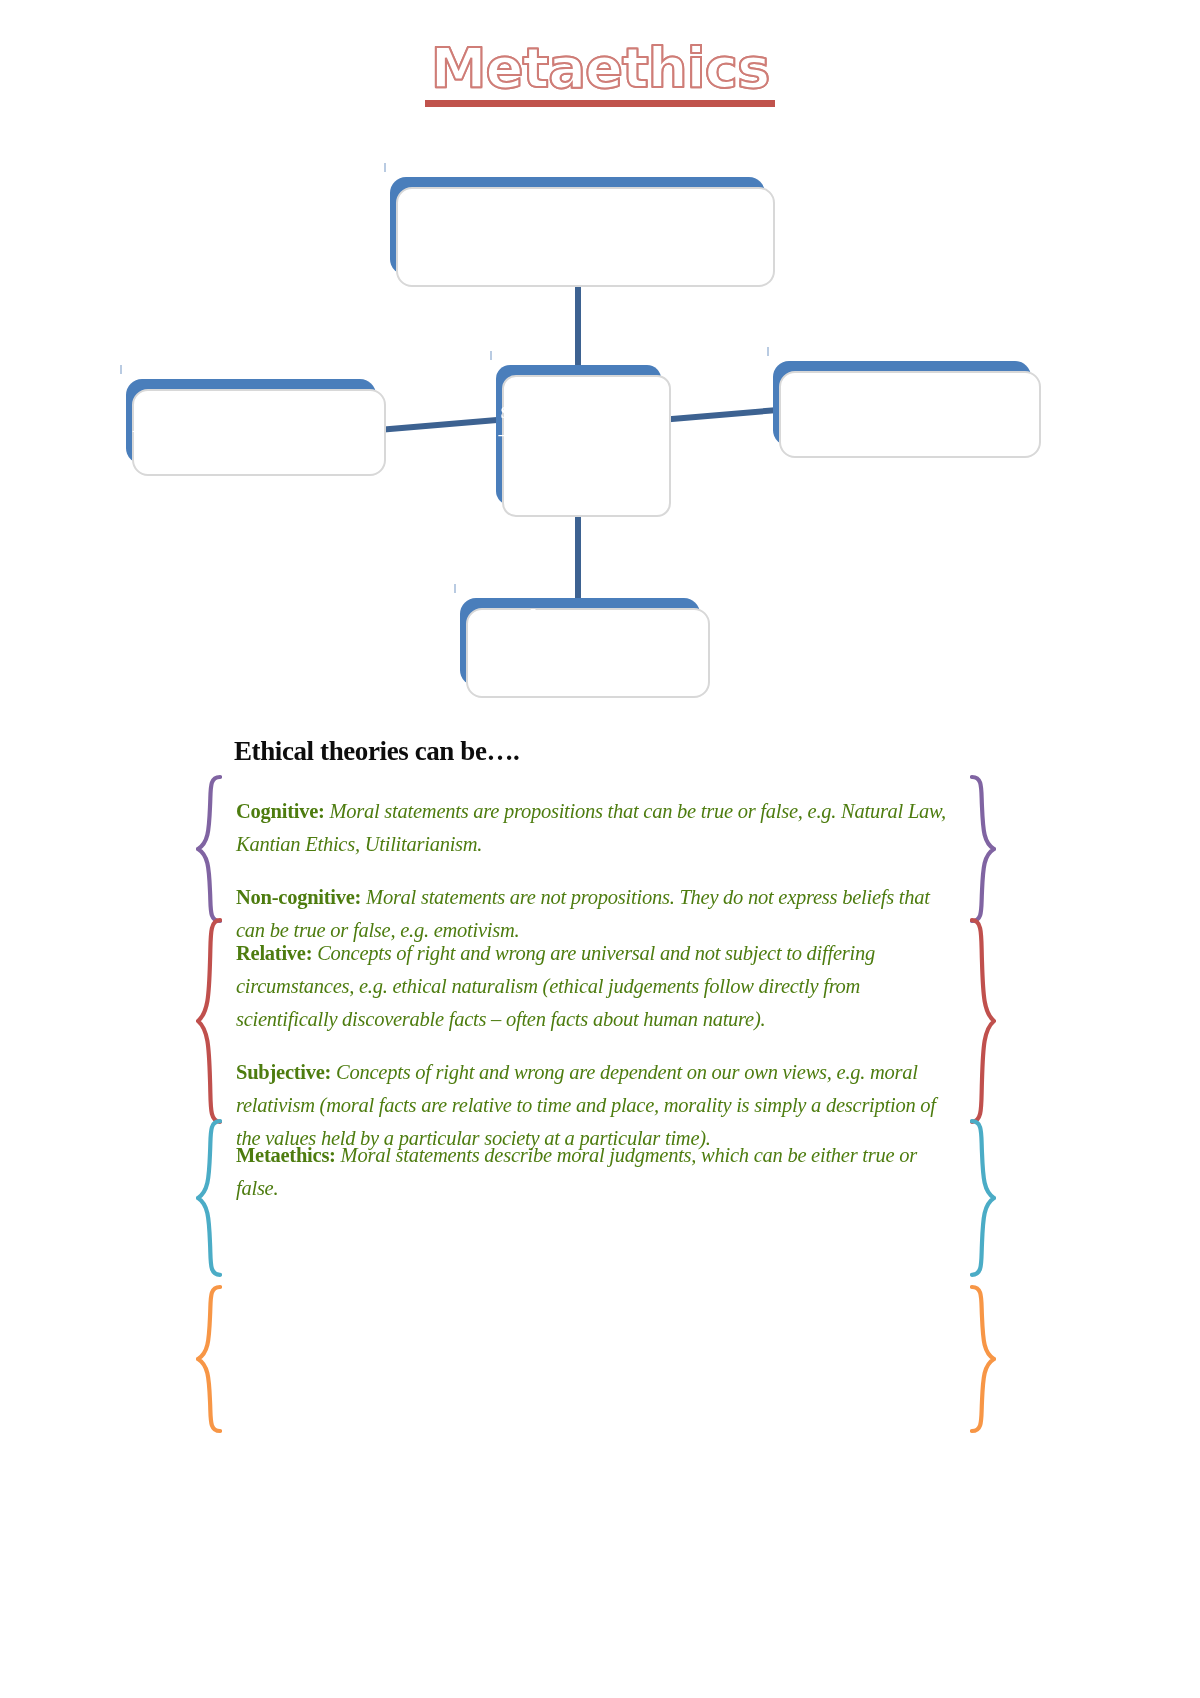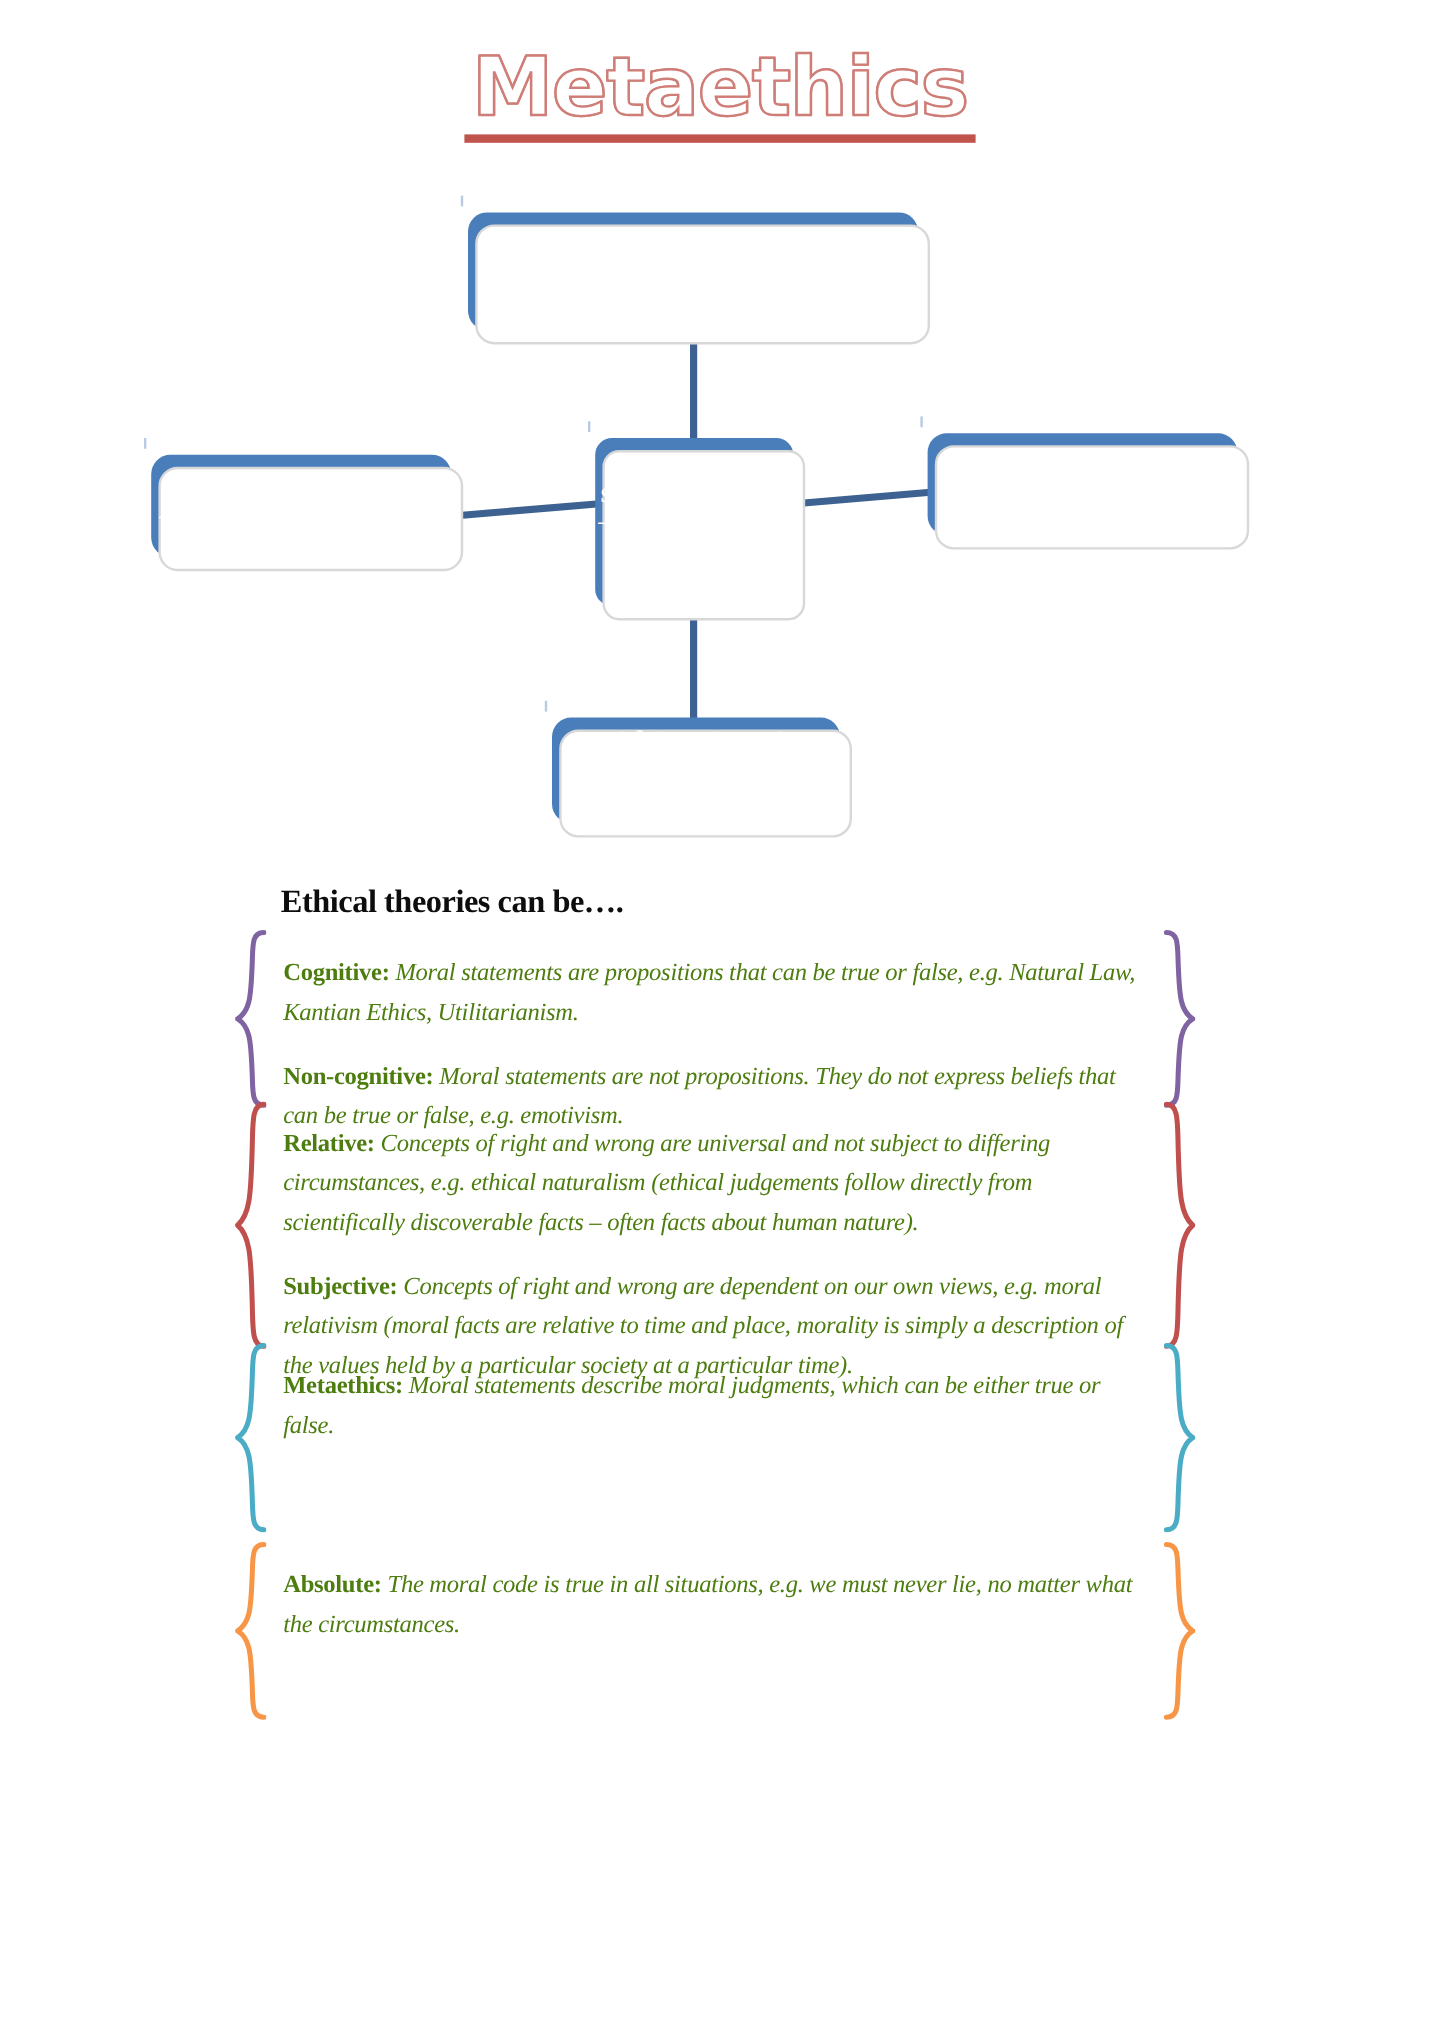--- a/index.html
+++ b/index.html
@@ -13,21 +13,21 @@
 
   
   #title-wrap{
     position:absolute;left:0;top:40px;width:1200px;
     text-align:center;
   }
   #title-text{
     display:inline-block;
     font-family:"DejaVu Sans", sans-serif;
     font-weight:700;
-    font-size:68px;
+    font-size:56px;
     line-height:1.0;
     letter-spacing:-1px;
     color:#ffffff;
     -webkit-text-stroke:2px #cf7d77;
     text-shadow:
        1px 0 0 #cf7d77, -1px 0 0 #cf7d77,
        0 1px 0 #cf7d77, 0 -1px 0 #cf7d77;
     padding:0 6px 4px 6px;
     border-bottom:7px solid #c0534c;
   }
@@ -256,17 +256,16 @@
       <svg viewBox="0 0 26 100" preserveAspectRatio="none">
         <path d="M24 2 C13 2 15 10 14 22 C13 38 12 46 2 50 C12 54 13 62 14 78 C15 90 13 98 24 98" fill="none" stroke="#f79646" stroke-width="4.2" stroke-linecap="round" vector-effect="non-scaling-stroke"></path>
       </svg>
     </div>
     <div class="brace right">
       <svg viewBox="0 0 26 100" preserveAspectRatio="none">
         <path d="M2 2 C13 2 11 10 12 22 C13 38 14 46 24 50 C14 54 13 62 12 78 C11 90 13 98 2 98" fill="none" stroke="#f79646" stroke-width="4.2" stroke-linecap="round" vector-effect="non-scaling-stroke"></path>
       </svg>
     </div>
     <div class="body">
-      <p class="para"><span class="lbl">Absolute:</span><span> The moral code is true in all situations, e.g. we must never lie, no matter what the circumstances.</span></p>
     </div>
   </div>
 
 </div>
 
 </body></html>

